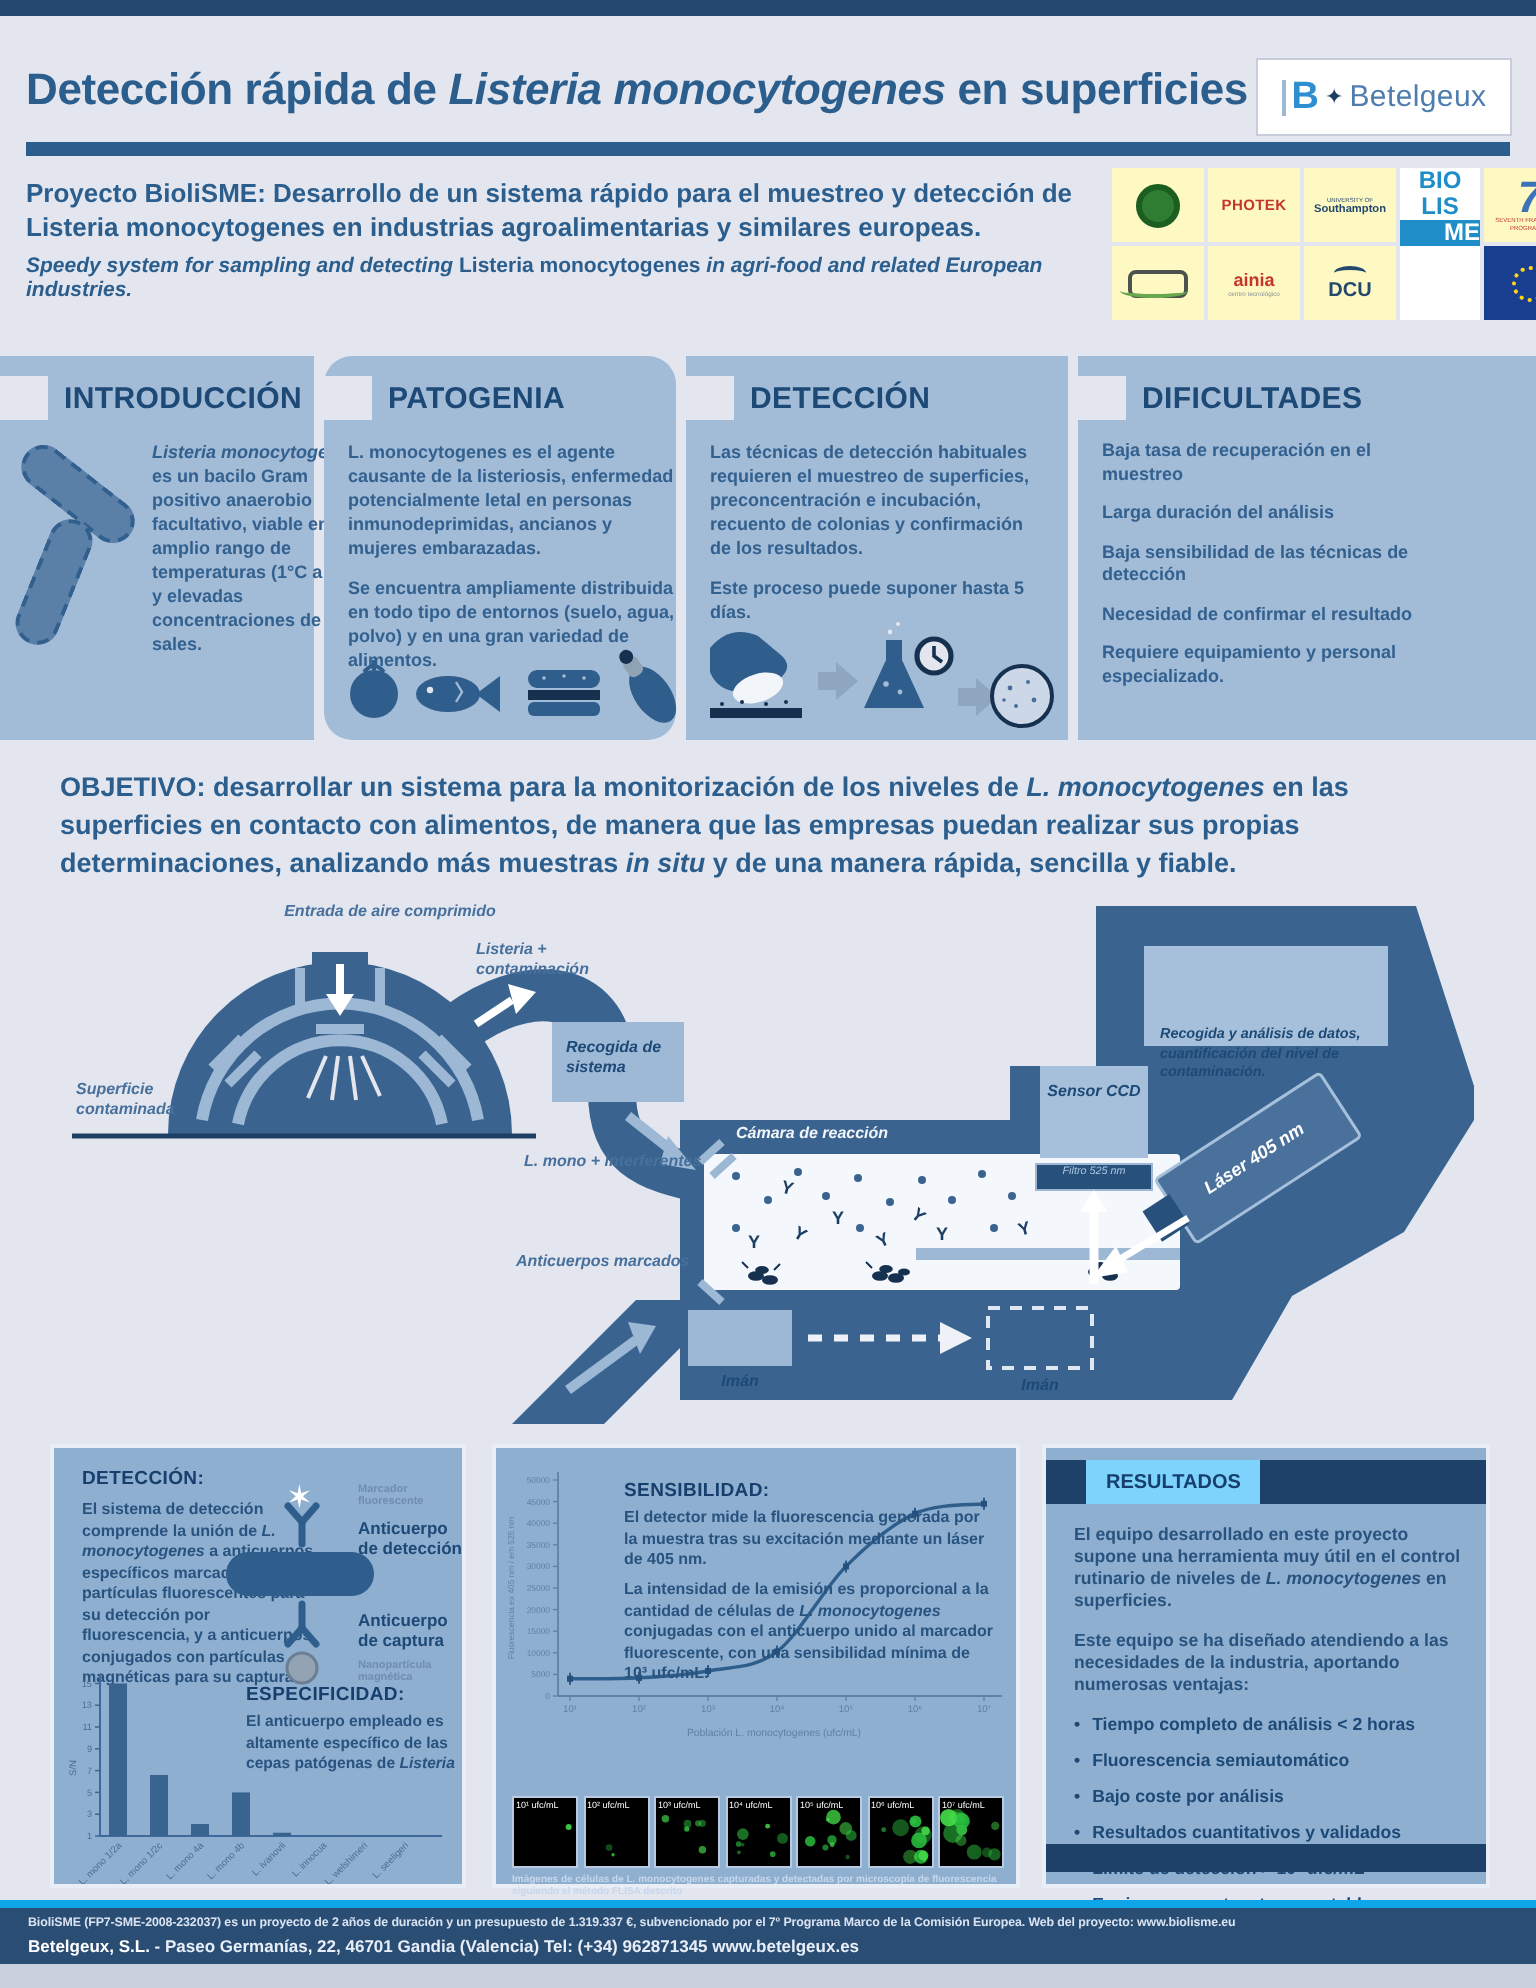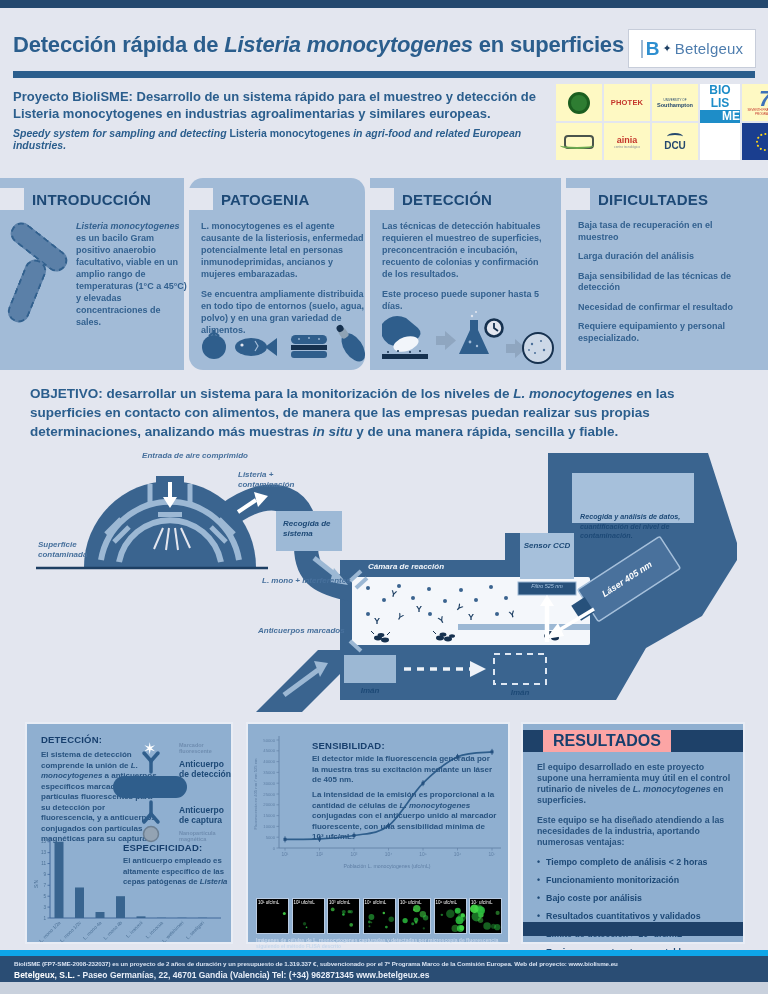--- a/index.html
+++ b/index.html
@@ -75,29 +75,29 @@
   .pt .it,.ph .it{font-style:italic;}
   .tiny-lbl{position:absolute;font-size:5.5px;font-weight:600;color:#6f8db0;line-height:6px;}
   .ab-lbl{position:absolute;font-size:8.5px;font-weight:800;color:#1d4976;line-height:9.5px;}
   .micro-strip{position:absolute;left:8px;top:174px;display:flex;gap:2.5px;}
   .micro-tile{position:relative;width:33px;height:36px;background:#000;border:1px solid #b9cbe2;box-sizing:border-box;overflow:hidden;}
   .micro-lbl{position:absolute;left:1px;top:1px;font-size:4.5px;color:#fff;z-index:2;}
   .micro-svg{position:absolute;left:0;top:0;width:100%;height:100%;}
   .micro-cap{position:absolute;left:8px;top:213px;width:248px;font-size:5px;font-weight:700;color:#c6d7ec;line-height:6px;}
   .res-head{position:absolute;left:0;top:6px;right:0;height:22px;display:flex;}
   .res-sq{width:20px;background:#1e4169;}
-  .res-label{background:#fca5a5;padding:0 10px;display:flex;align-items:center;font-size:16px;font-weight:800;color:#173f6d;}
+  .res-label{background:#7dd3fc;padding:0 10px;display:flex;align-items:center;font-size:10px;font-weight:800;color:#173f6d;}
   .res-fill{flex:1;background:#1e4169;}
   .res-body{position:absolute;left:14px;top:38px;width:194px;}
   .res-body .pt{font-size:8.8px;line-height:11px;margin-bottom:9px;}
   .bullet-row{display:flex;gap:6px;font-size:8.8px;font-weight:800;color:#1d4976;line-height:10px;margin-bottom:8px;}
   .bullet-row:before{content:"•";flex:none;}
   .res-bottom{position:absolute;left:0;right:0;bottom:6px;height:14px;background:#1e4169;}
   
-  .footer{position:absolute;left:0;top:950px;width:768px;height:32px;background:#2a4d74;border-top:6px solid #0ea5e9;}
+  .footer{position:absolute;left:0;top:950px;width:768px;height:32px;background:#2a4d74;border-top:4px solid #0ea5e9;}
   .f1{position:absolute;left:14px;top:4px;font-size:6.2px;font-weight:700;color:#d9e3f2;letter-spacing:-.05px;}
   .f2{position:absolute;left:14px;top:14px;font-size:8.5px;font-weight:800;color:#fff;}
   .f2 .rest{font-weight:700;color:#e8eef8;}
   .bottom-strip{position:absolute;left:0;top:982px;width:768px;height:12px;background:#c9d1dd;}
 </style>
 </head>
 <body>
 
 <div class="poster">
 
@@ -156,21 +156,21 @@
       <div class="tile eu" style="width:46px;height:37px;">
         <svg width="30" height="30" viewBox="0 0 30 30">
             <circle cx="15" cy="15" r="8" fill="none" stroke="#ffd617" stroke-width="2" stroke-dasharray="0.1 4.1" stroke-linecap="round"></circle>
           </svg>
       </div>
     </div>
   </div>
 
   <div class="band">
 
-    <div class="col" style="width:157px;padding-left:27px;">
+    <div class="col" style="width:157px;">
       <div class="col-head">
           <span class="tab"></span>
           <span class="col-title">INTRODUCCIÓN</span>
         </div>
       <div class="rod" style="left:6px;top:58px;transform:rotate(38deg);"></div>
       <div class="rod" style="left:-6px;top:102px;transform:rotate(112deg);"></div>
       <div class="col-text abs" style="left:76px;top:42px;width:112px;"><span class="it" style="font-style:italic">Listeria monocytogenes</span><span> es un bacilo Gram positivo anaerobio facultativo, viable en un amplio rango de temperaturas (1°C a 45°C) y elevadas concentraciones de sales.</span></div>
     </div>
 
     <div class="col" style="width:176px;border-radius:14px;">
@@ -633,21 +633,21 @@
       <div class="res-label">RESULTADOS</div>
       <div class="res-fill"></div>
     </div>
     <div class="res-body">
       <div class="pt"><span>El equipo desarrollado en este proyecto supone una herramienta muy útil en el control rutinario de niveles de </span><span class="it">L. monocytogenes</span><span> en superficies.</span></div>
       <div class="pt">Este equipo se ha diseñado atendiendo a las necesidades de la industria, aportando numerosas ventajas:</div>
       <div class="bullet-row">
           <span>Tiempo completo de análisis &lt; 2 horas</span>
         </div>
       <div class="bullet-row">
-          <span>Funcionamiento monitorización</span>
+          <span>Fluorescencia semiautomático</span>
         </div>
       <div class="bullet-row">
           <span>Bajo coste por análisis</span>
         </div>
       <div class="bullet-row">
           <span>Resultados cuantitativos y validados</span>
         </div>
       <div class="bullet-row">
           <span>Límite de detección &gt; 10³ ufc/mL</span>
         </div>

